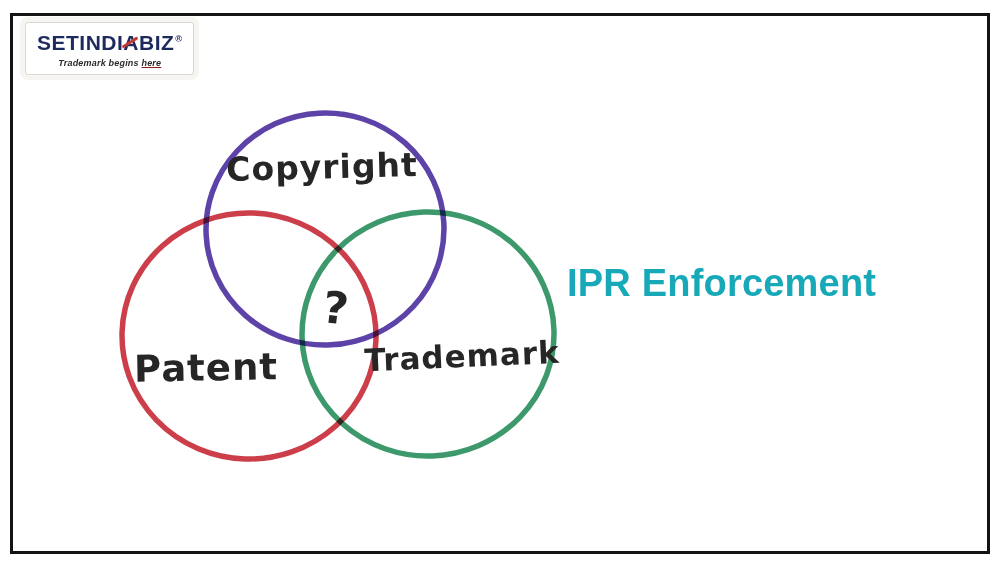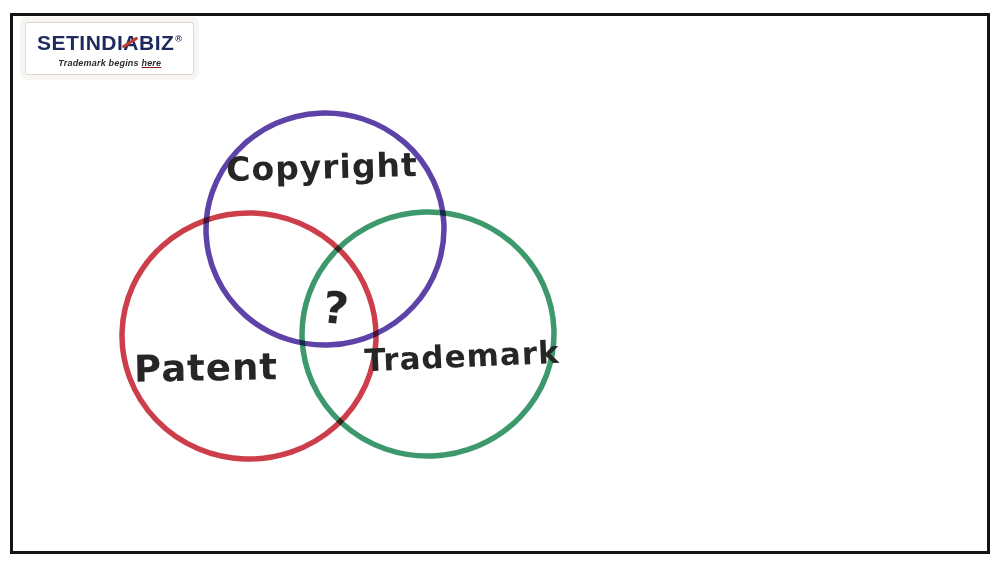--- a/index.html
+++ b/index.html
@@ -82,14 +82,15 @@
     <ellipse class="c-purple" cx="325" cy="229" rx="119" ry="116" transform="rotate(-3 325 229)"></ellipse>
     <ellipse class="c-red" cx="249" cy="336" rx="127" ry="123" transform="rotate(2 249 336)"></ellipse>
     <ellipse class="c-green" cx="428" cy="334" rx="126" ry="122" transform="rotate(-2 428 334)"></ellipse>
   </svg>
 
   <div class="vlabel lbl-copyright">Copyright</div>
   <div class="vlabel lbl-patent">Patent</div>
   <div class="vlabel lbl-trademark">Trademark</div>
   <div class="vlabel lbl-qmark">?</div>
 
+  <h1 class="heading">IPR Enforcement</h1>
 
 </div>
 
 </body></html>

